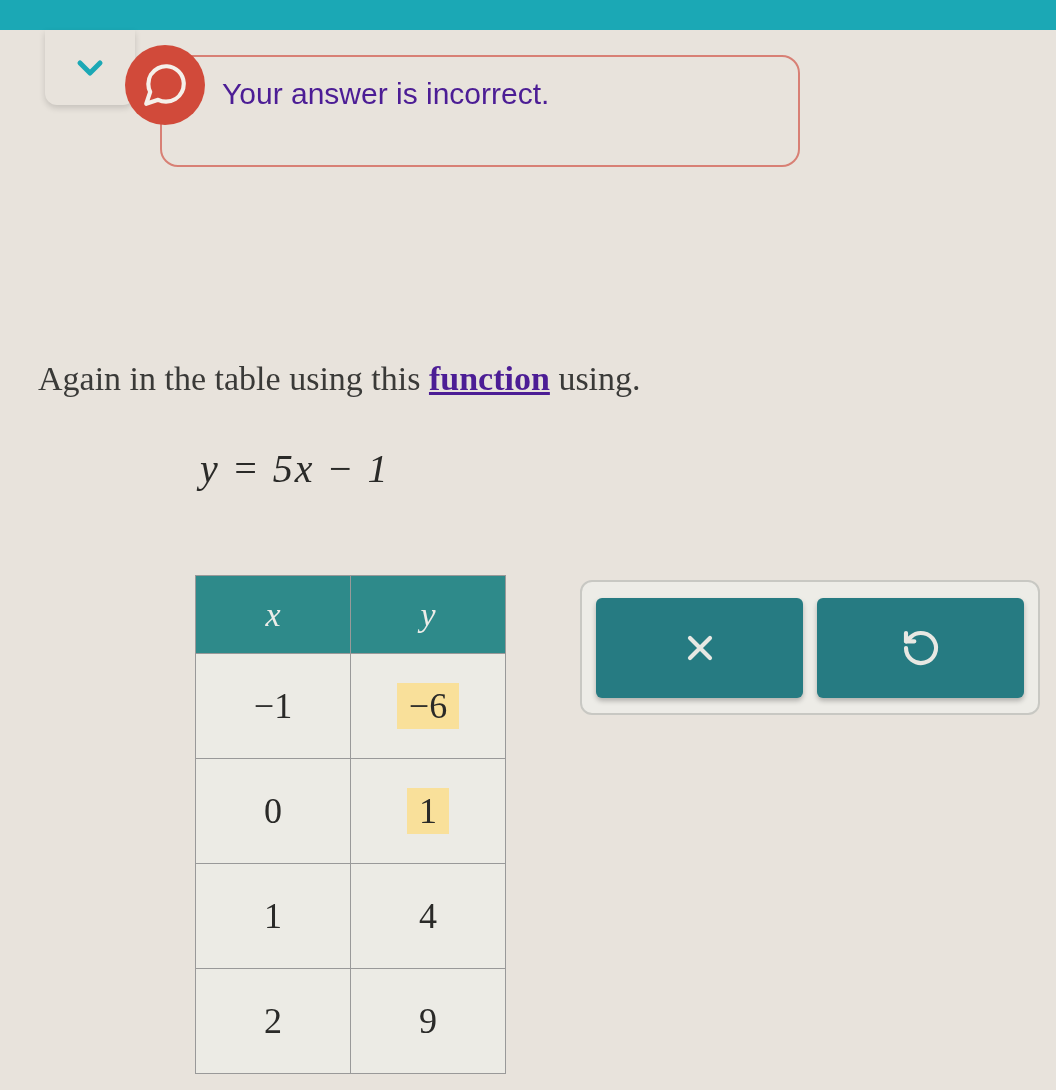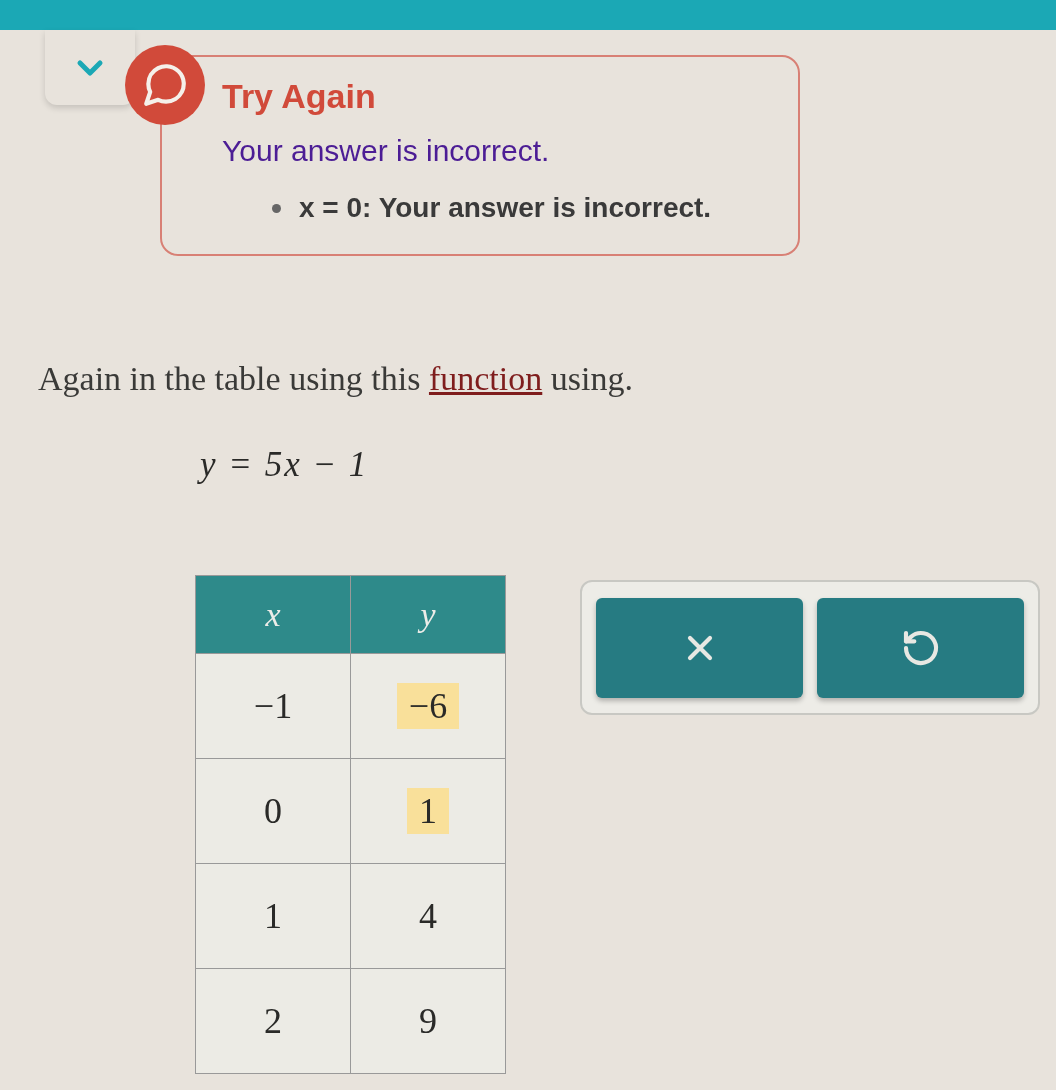--- a/index.html
+++ b/index.html
@@ -97,29 +97,30 @@
     }
     .instruction {
       position: absolute;
       top: 360px;
       left: 38px;
       font-size: 34px;
       color: #3a3a38;
       font-family: Georgia, 'Times New Roman', serif;
     }
     .instruction .link {
-      color: #7f1d1d;
+      color: #4c1d95;
       text-decoration: underline;
       cursor: pointer;
+      font-weight: bold;
     }
     .equation {
       position: absolute;
       top: 445px;
       left: 200px;
-      font-size: 35px;
+      font-size: 40px;
       font-style: italic;
       font-family: 'Times New Roman', Georgia, serif;
       color: #2a2a28;
       letter-spacing: 2px;
     }
     .data-table {
       position: absolute;
       top: 575px;
       left: 195px;
       border-collapse: collapse;
@@ -194,28 +195,21 @@
   </svg>
 </div>
 
 <div class="feedback-badge">
   <svg viewBox="0 0 24 24">
     <path d="M21 11.5a8.38 8.38 0 0 1-.9 3.8 8.5 8.5 0 0 1-7.6 4.7 8.38 8.38 0 0 1-3.8-.9L3 21l1.9-5.7a8.38 8.38 0 0 1-.9-3.8 8.5 8.5 0 0 1 4.7-7.6 8.38 8.38 0 0 1 3.8-.9h.5a8.48 8.48 0 0 1 8 8v.5z" fill="none" stroke="#f5f0ea" stroke-width="2" stroke-linecap="round" stroke-linejoin="round"></path>
   </svg>
 </div>
 
 <div class="feedback-box">
-  <div class="feedback-title">Try Again</div>
   <div class="feedback-subtitle">Your answer is incorrect.</div>
-  <div class="feedback-list">
-    <div class="feedback-item">
-      <span class="bullet"></span>
-      <span>x = 0: Your answer is incorrect.</span>
-    </div>
-  </div>
 </div>
 
 <div class="instruction">
   <span>Again in the table using this </span><span class="link">function</span><span> using.</span>
 </div>
 
 <div class="equation">y = 5x − 1</div>
 
 <table class="data-table">
   <thead>

